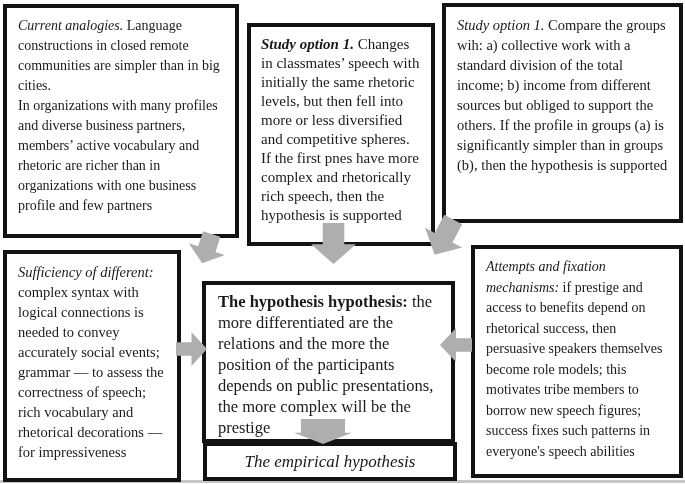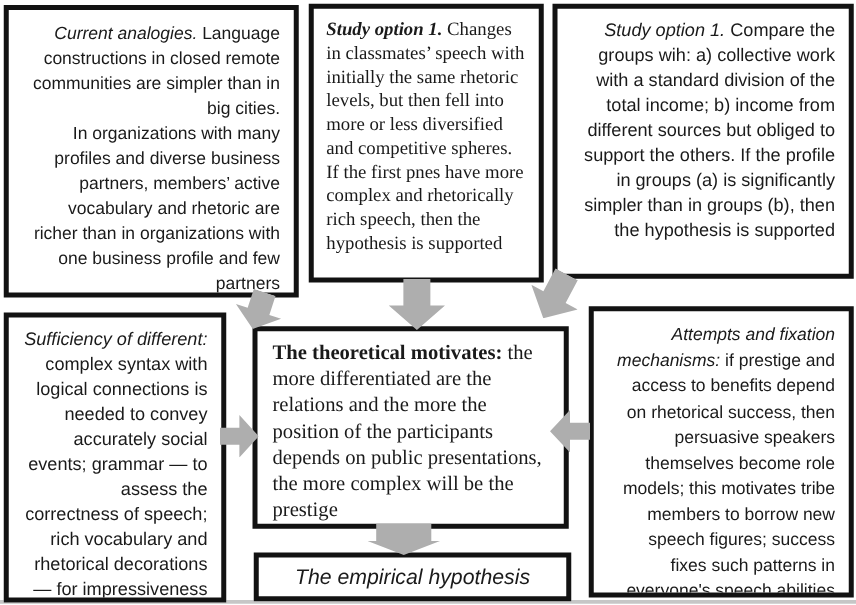--- a/index.html
+++ b/index.html
@@ -14,22 +14,22 @@
   }
   .box {
     position: absolute;
     box-sizing: border-box;
     border: 4px solid var(--border, #121212);
     background: #ffffff;
     overflow: hidden;
     z-index: 1;
   }
   .box p { margin: 0; }
-  .sans { font-family: Liberation Sans, sans-serif; text-align: right; }
-  .serif { font-family: "Liberation Serif", serif; }
+  .sans { font-family: Liberation Serif, serif; }
+  .serif { font-family: "Liberation Serif", serif; margin-top: 20px; }
   .lead-i  { font-style: italic; }
   .lead-bi { font-style: italic; font-weight: bold; }
   .lead-b  { font-weight: bold; }
   .body-text { white-space: pre-wrap; }
 
   
   #box-analogies  { left: 3px;   top: 4px;   width: 236px; height: 234px; padding: 8px 11px; font-size: 14px;   line-height: 20px; }
   #box-study1     { left: 247px; top: 3px;   width: 188px; height: 223px; padding: 8px 10px; font-size: 15px;   line-height: 19px; }
   #box-study2     { left: 442px; top: 3px;   width: 241px; height: 220px; padding: 8px 11px; font-size: 14.5px; line-height: 20px; }
   #box-sufficiency{ left: 3px;   top: 250px; width: 178px; height: 232px; padding: 8px 11px; font-size: 14.5px; line-height: 20px; }
@@ -83,21 +83,21 @@
 
   <div class="box sans" id="box-study2">
     <p><span class="lead-i">Study option 1.</span><span class="body-text"> Compare the groups wih: a) collective work with a standard division of the total income; b) income from different sources but obliged to support the others. If the profile in groups (a) is significantly simpler than in groups (b), then the hypothesis is supported</span></p>
   </div>
 
   <div class="box sans" id="box-sufficiency">
     <p><span class="lead-i">Sufficiency of different:</span><span class="body-text"> complex syntax with logical connections is needed to convey accurately social events; grammar — to assess the correctness of speech; rich vocabulary and rhetorical decorations — for impressiveness</span></p>
   </div>
 
   <div class="box serif" id="box-theoretical">
-    <p><span class="lead-b">The theoretical motivates:</span><span class="body-text"> the more differentiated are the relations and the more the position of the participants depends on public presentations, the more complex will be the prestige</span></p>
+    <p><span class="lead-b">The hypothesis hypothesis:</span><span class="body-text"> the more differentiated are the relations and the more the position of the participants depends on public presentations, the more complex will be the prestige</span></p>
   </div>
 
   <div class="box sans" id="box-attempts">
     <p><span class="lead-i">Attempts and fixation mechanisms:</span><span class="body-text"> if prestige and access to benefits depend on rhetorical success, then persuasive speakers themselves become role models; this motivates tribe members to borrow new speech figures; success fixes such patterns in everyone's speech abilities</span></p>
   </div>
 
   <div class="box sans" id="box-empirical">
     <span>The empirical hypothesis</span>
   </div>
 

